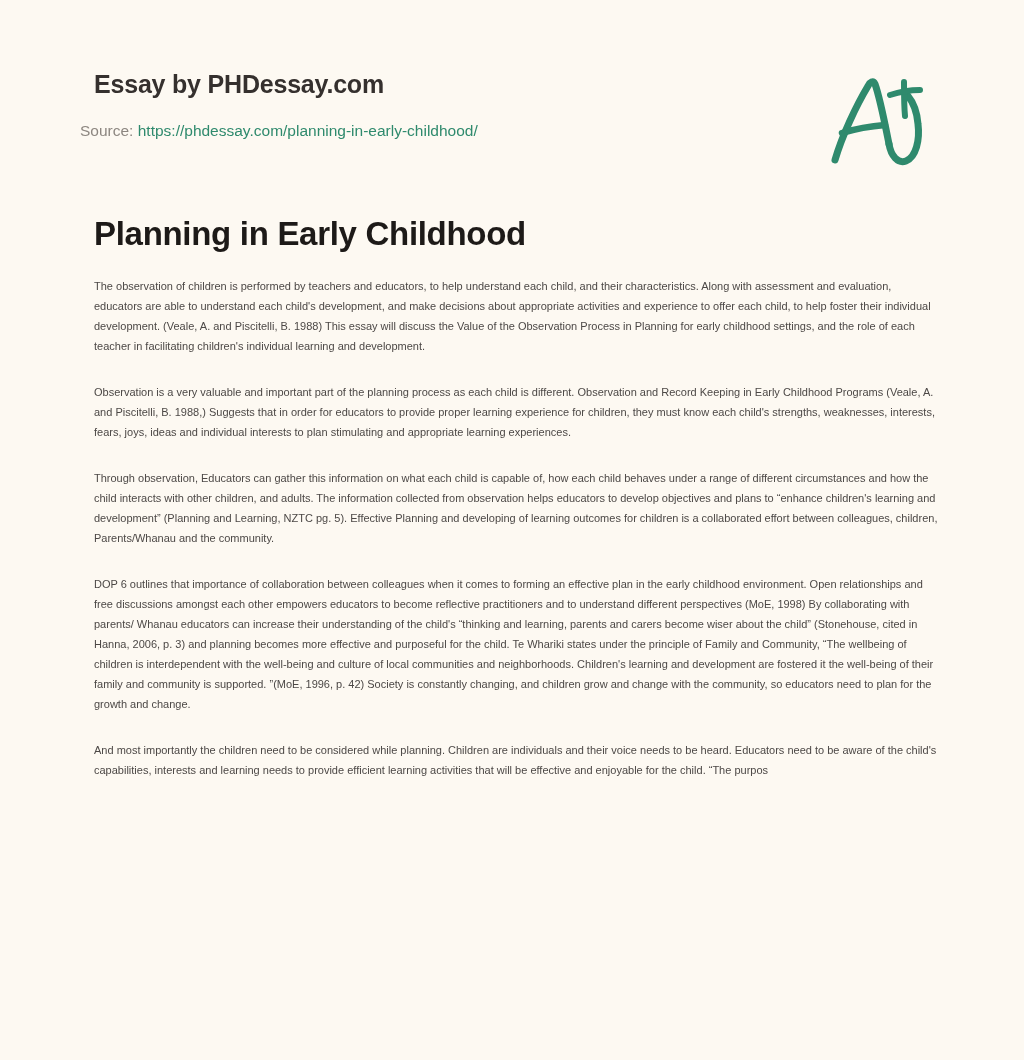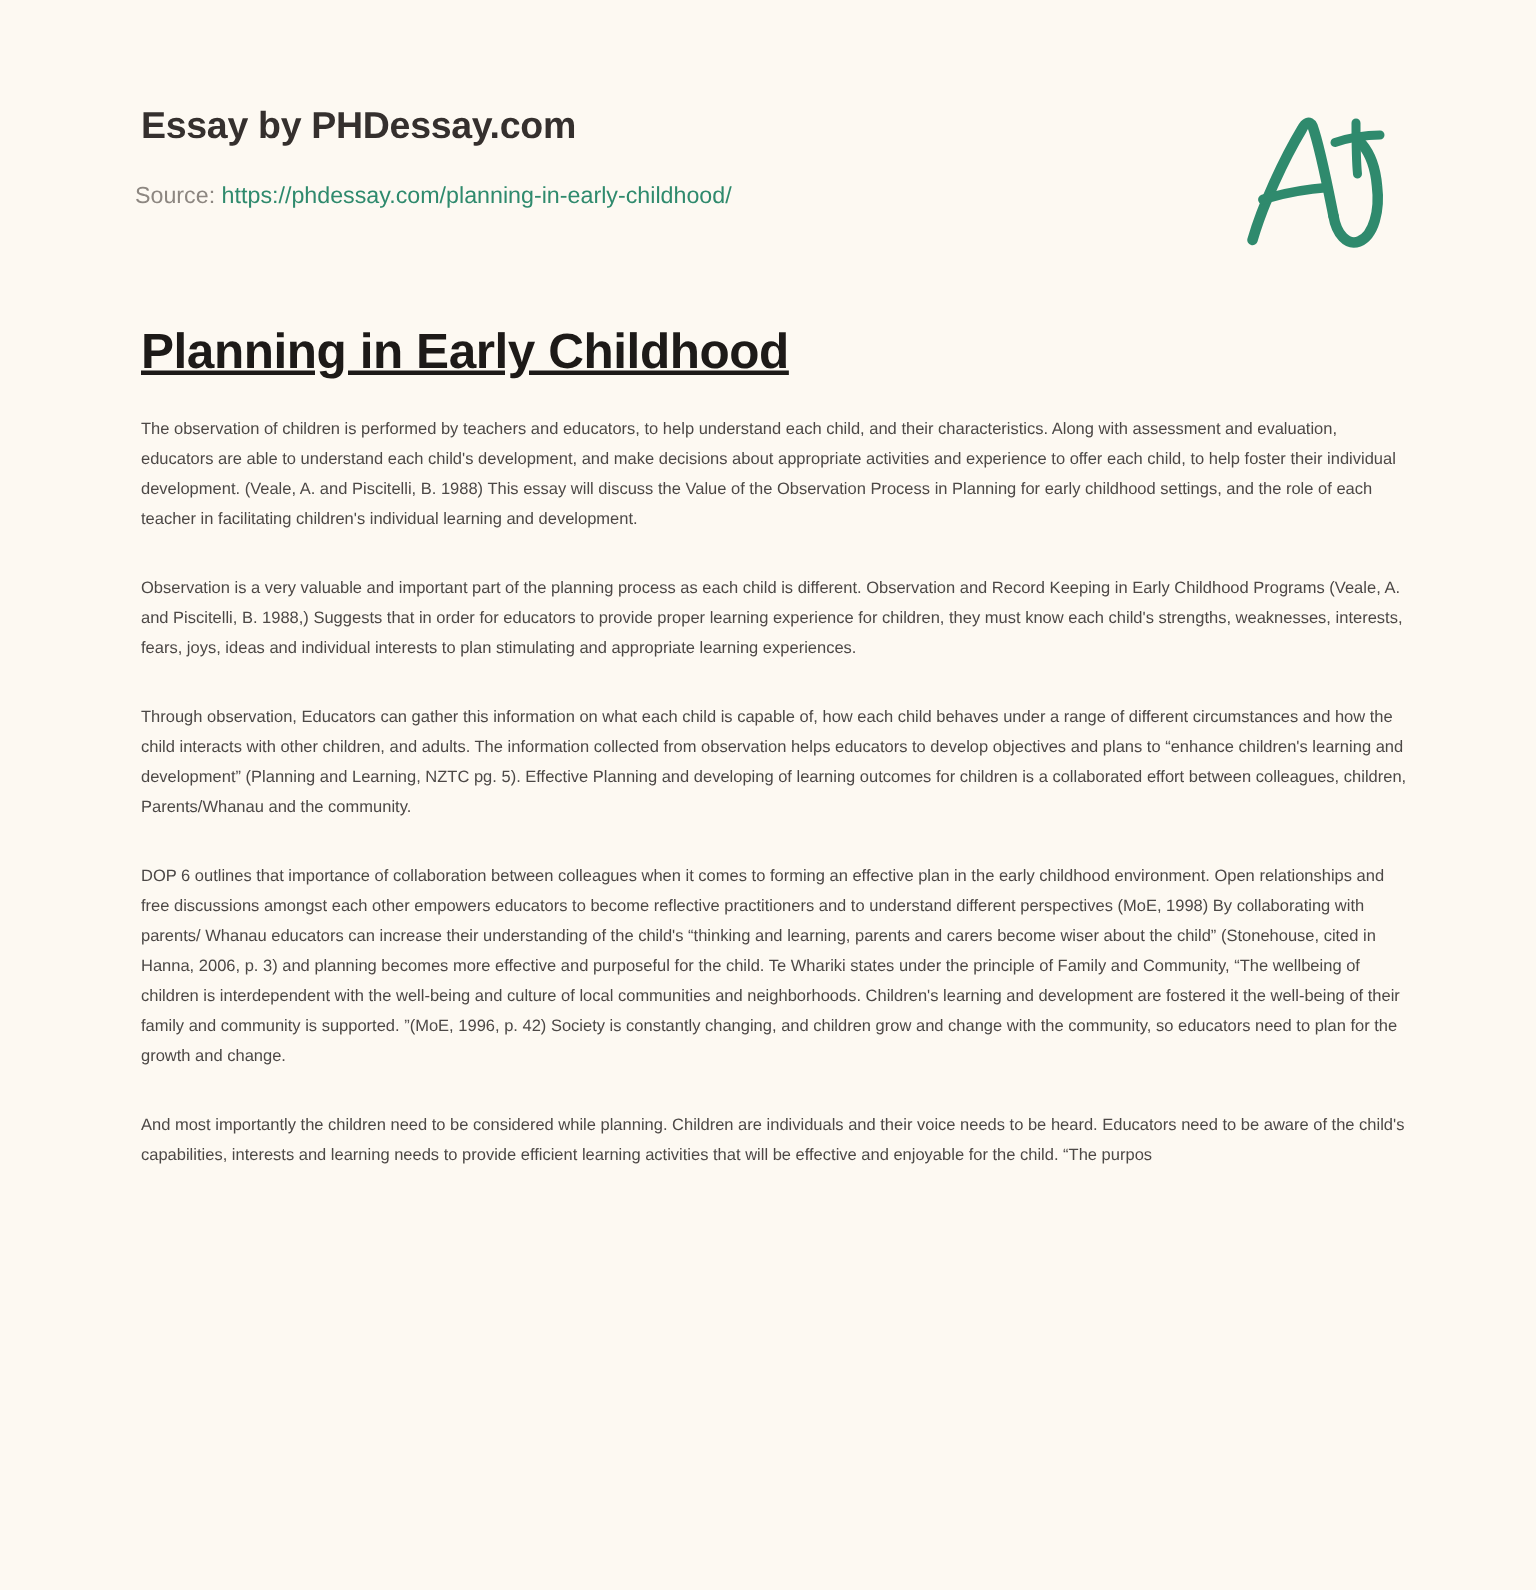--- a/index.html
+++ b/index.html
@@ -39,21 +39,21 @@
     top: 70px;
     font-size: 25px;
     font-weight: bold;
     color: #35302e;
     letter-spacing: -0.2px;
     white-space: nowrap;
   }
 
   .source-line {
     position: absolute;
-    left: 90px;
+    left: 80px;
     top: 121px;
     font-size: 15.5px;
     color: #8d8781;
     white-space: nowrap;
     line-height: 1.3;
   }
 
   .source-link {
     color: #2f8a6d;
     text-decoration: none;
@@ -81,21 +81,20 @@
   }
 
   .article-title {
     margin: 0;
     padding: 34px 16px 0 94px;
     font-size: 33px;
     font-weight: bold;
     color: #1d1a18;
     letter-spacing: -0.3px;
     line-height: 1.2;
-    text-decoration: underline;
   }
 
   .body-copy {
     padding: 0 85px 0 94px;
     margin-top: 22px;
   }
 
   .body-copy p {
     margin: 0 0 26px 0;
     font-size: 11px;

